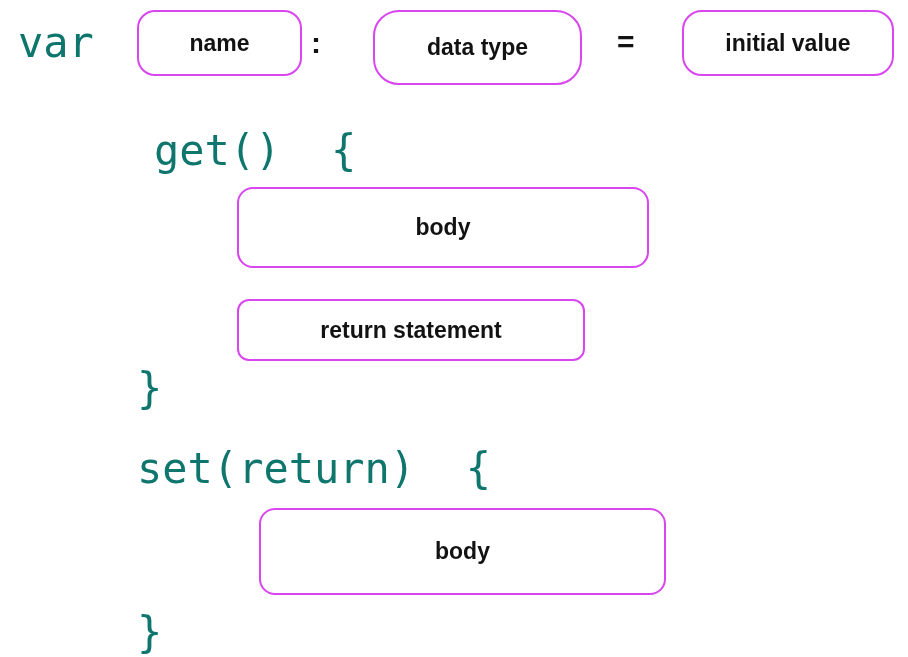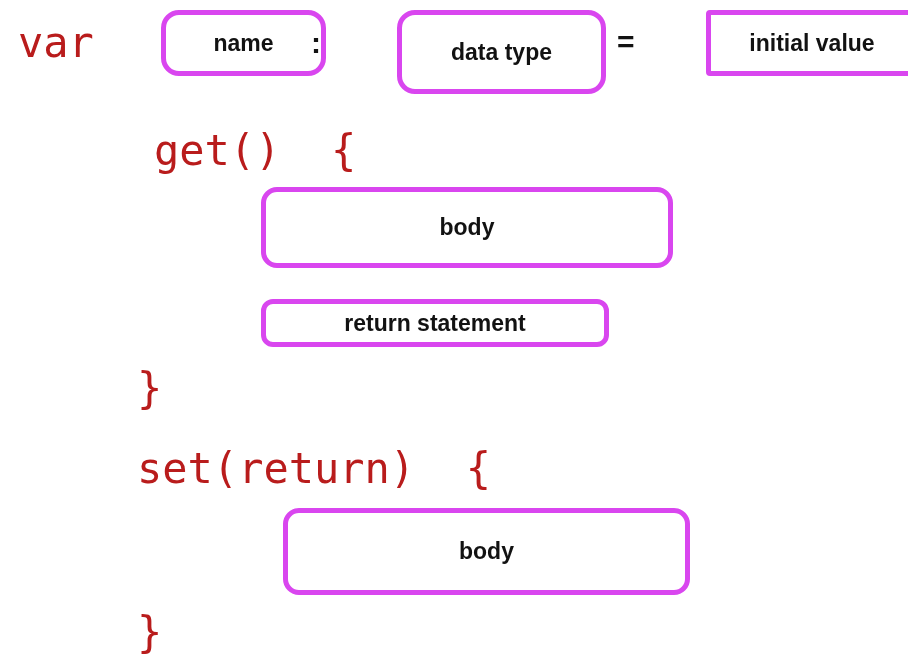--- a/index.html
+++ b/index.html
@@ -16,21 +16,21 @@
     height: 657px;
     background: #ffffff;
     overflow: hidden;
   }
 
   
   .code {
     position: absolute;
     font-family: "DejaVu Sans Mono", "Liberation Mono", monospace;
     font-weight: 400;
-    color: #b91c1c;
+    color: #0f766e;
     white-space: pre;
     letter-spacing: 0px;
     line-height: 1;
   }
   .code-lg { font-size: 42px; }
 
   
   .punct {
     position: absolute;
     font-family: "Liberation Sans", sans-serif;
@@ -38,25 +38,24 @@
     color: #121212;
     white-space: pre;
     line-height: 1;
   }
 
   
   .box {
     position: absolute;
     box-sizing: border-box;
     background: #ffffff;
-    border: 5px solid #d946ef;
+    border: 2px solid #d946ef;
     display: flex;
     align-items: center;
     justify-content: center;
-    margin-left: 24px;
   }
   .box-label {
     font-family: "Liberation Sans", sans-serif;
     font-weight: 700;
     color: #121212;
     font-size: 23px;
     line-height: 1;
     white-space: nowrap;
   }
 </style>
@@ -66,37 +65,37 @@
 <div id="canvas">
 
   <div class="code code-lg" style="left:18px; top:22px;">var</div>
 
   <div class="box" style="left:137px; top:10px; width:165px; height:66px; border-radius:18px;">
     <span class="box-label">name</span>
   </div>
 
   <div class="punct" style="left:311px; top:28px; font-size:30px;">:</div>
 
-  <div class="box" style="left:373px; top:10px; width:209px; height:84px; border-radius:18px;">
+  <div class="box" style="left:373px; top:10px; width:209px; height:75px; border-radius:26px;">
     <span class="box-label">data type</span>
   </div>
 
   <div class="punct" style="left:617px; top:27px; font-size:30px;">=</div>
 
-  <div class="box" style="left:682px; top:10px; width:212px; height:66px; border-radius:4px;">
+  <div class="box" style="left:682px; top:10px; width:212px; height:66px; border-radius:20px;">
     <span class="box-label">initial value</span>
   </div>
 
   <div class="code code-lg" style="left:154px; top:130px;">get()  {</div>
 
   <div class="box" style="left:237px; top:187px; width:412px; height:81px; border-radius:16px;">
     <span class="box-label">body</span>
   </div>
 
-  <div class="box" style="left:237px; top:299px; width:348px; height:48px; border-radius:12px;">
+  <div class="box" style="left:237px; top:299px; width:348px; height:62px; border-radius:12px;">
     <span class="box-label">return statement</span>
   </div>
 
   <div class="code code-lg" style="left:137px; top:368px;">}</div>
 
   <div class="code code-lg" style="left:137px; top:448px;">set(return)  {</div>
 
   <div class="box" style="left:259px; top:508px; width:407px; height:87px; border-radius:16px;">
     <span class="box-label">body</span>
   </div>

